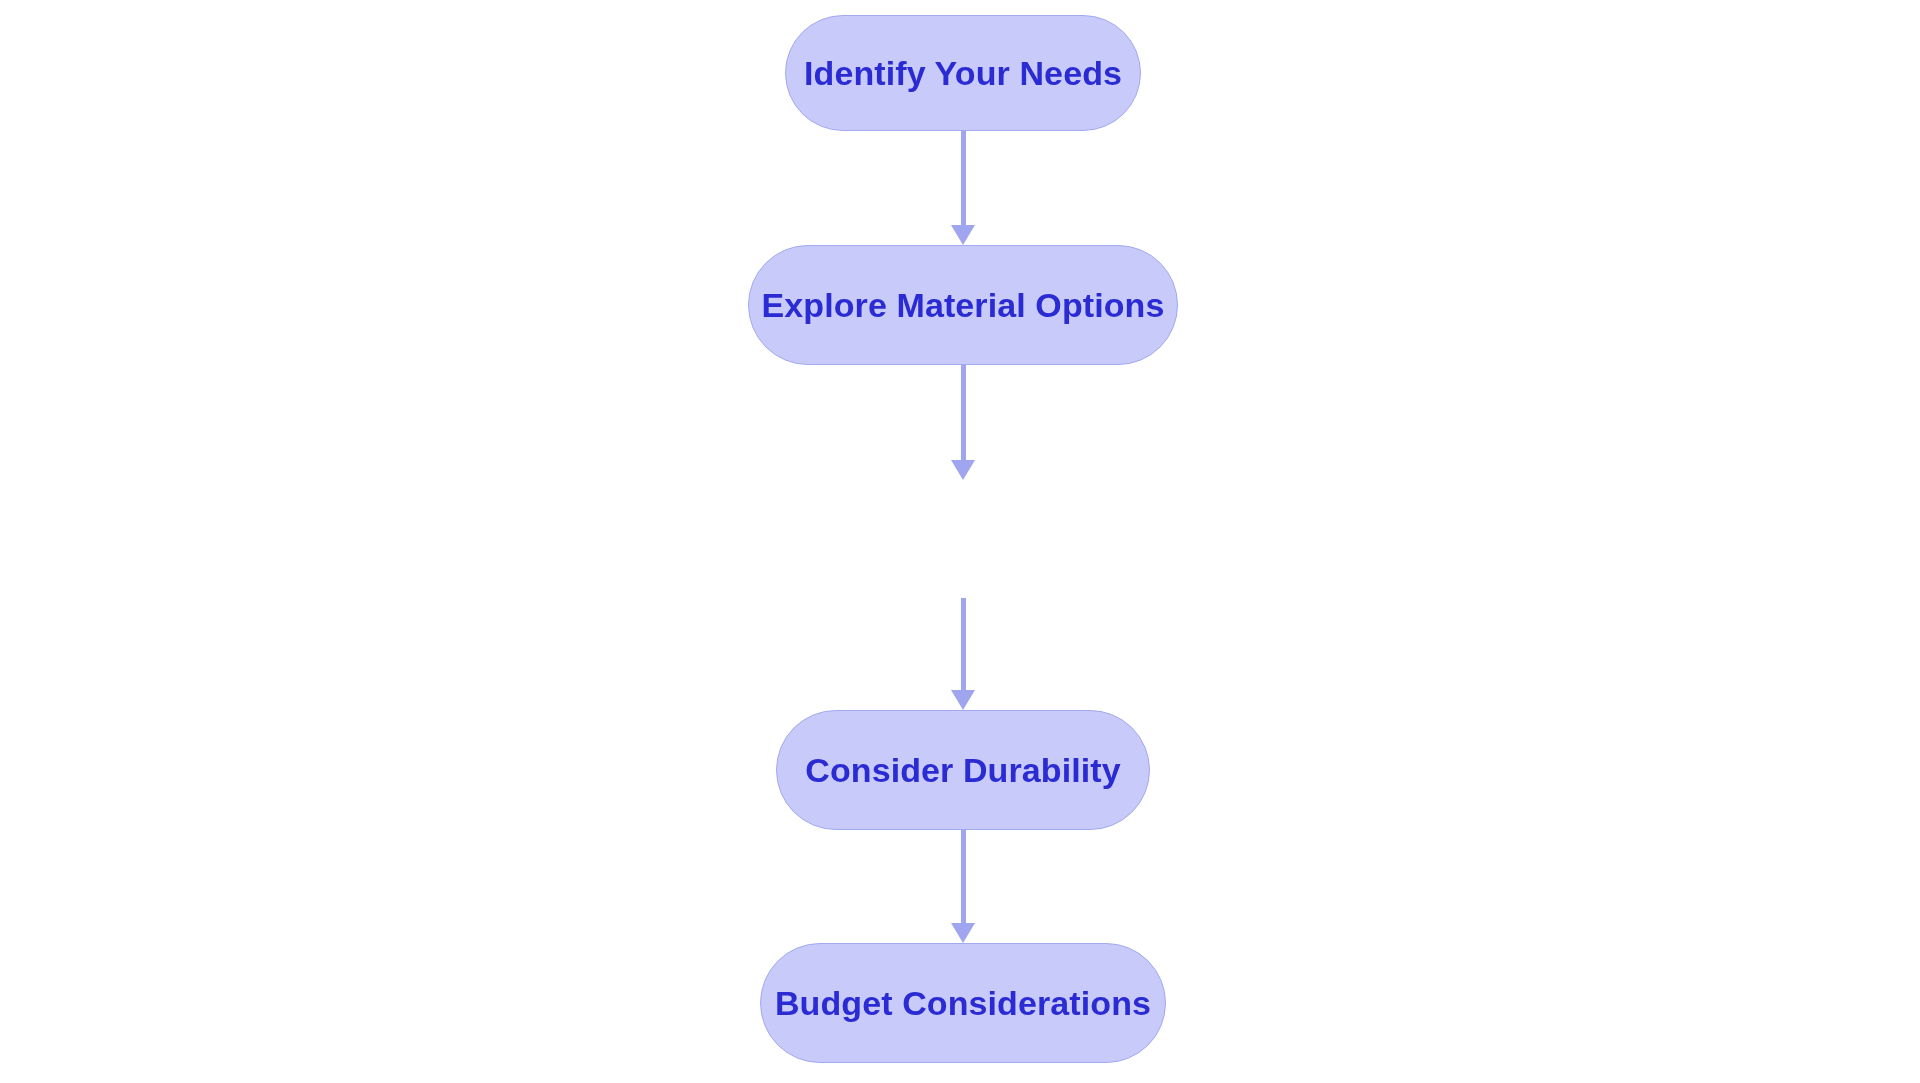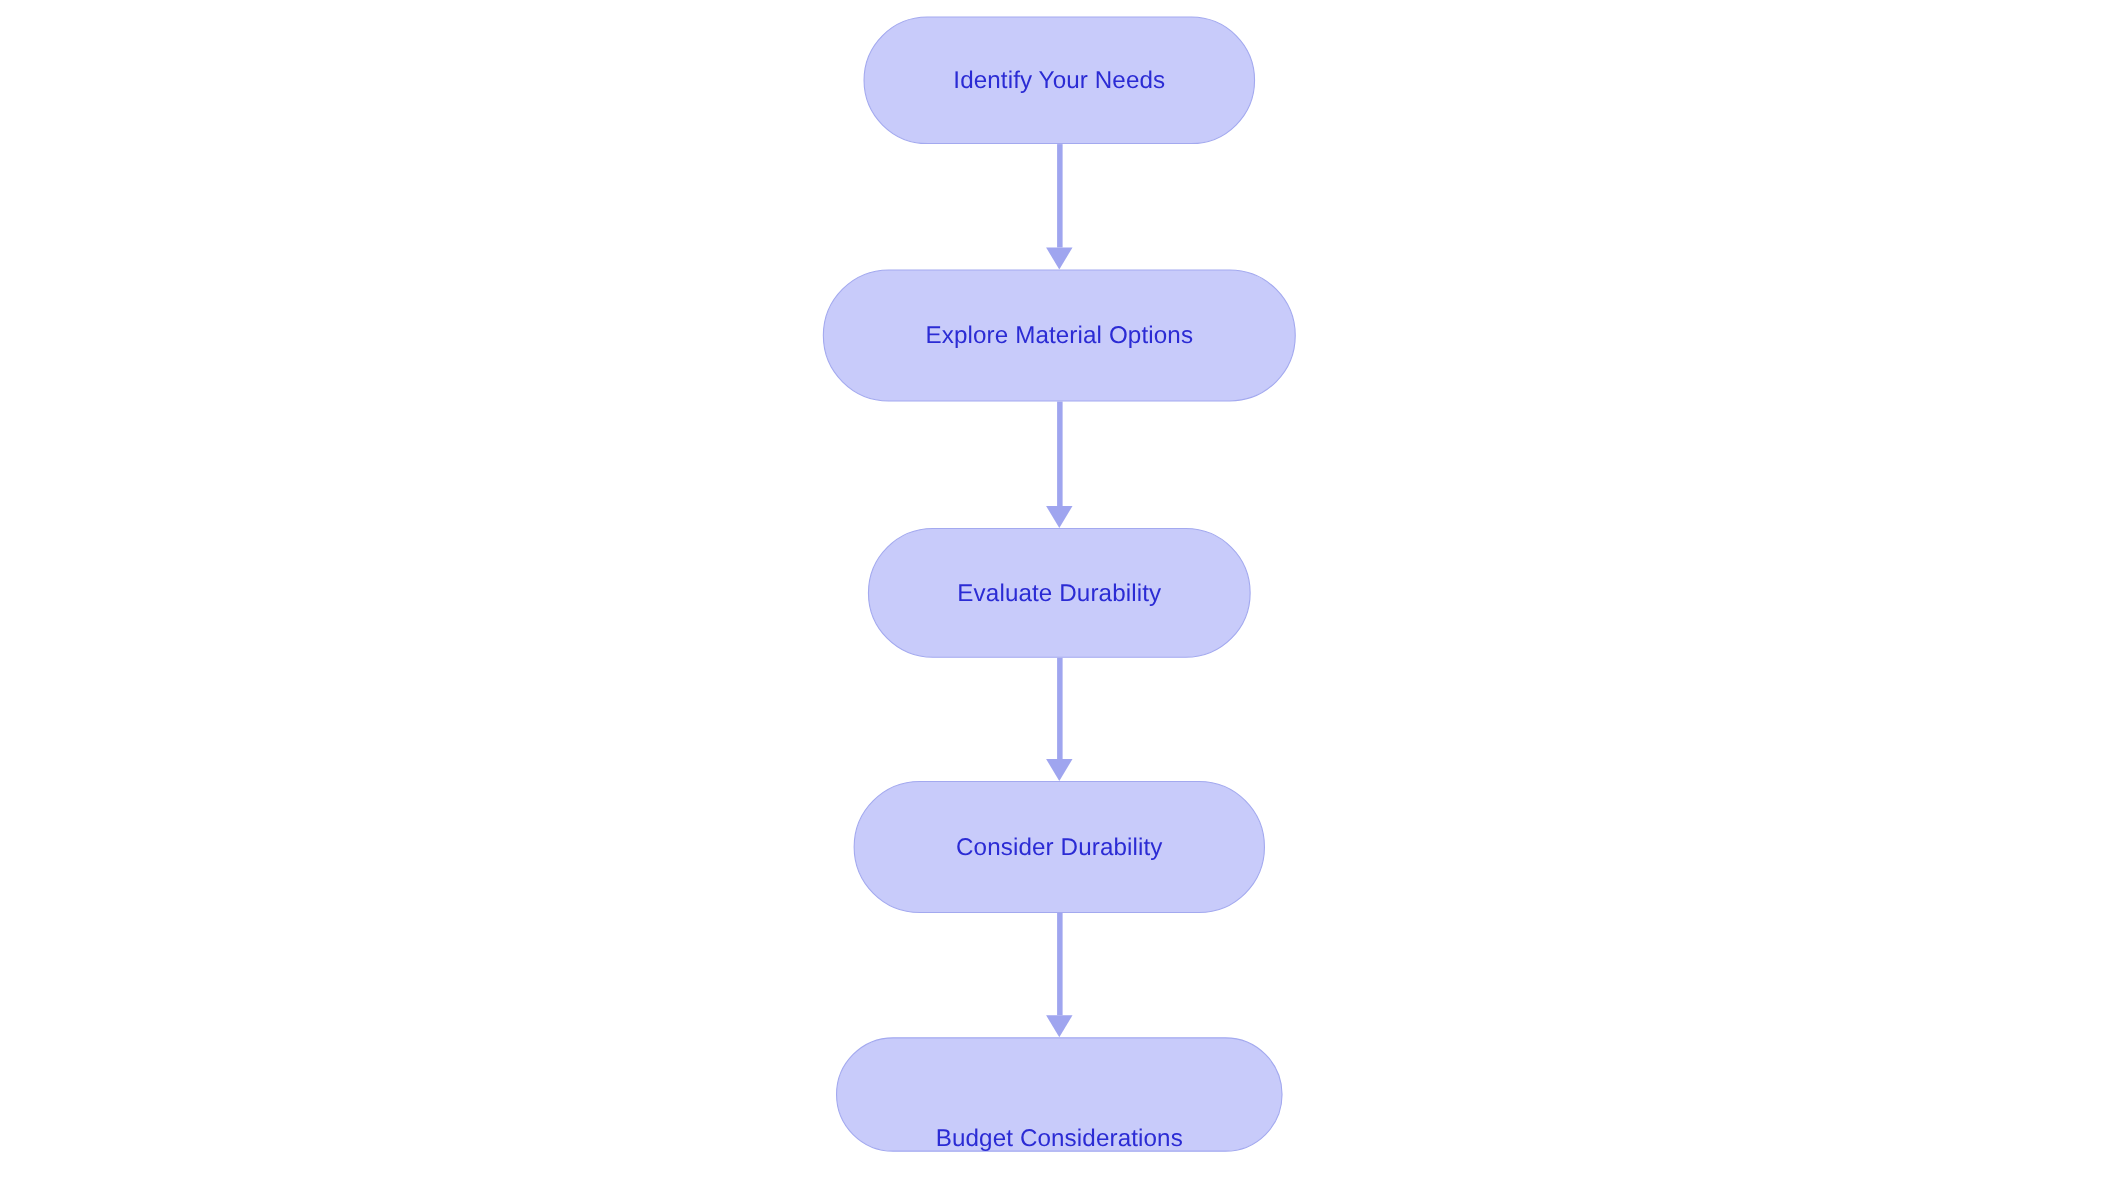--- a/index.html
+++ b/index.html
@@ -31,22 +31,22 @@
     justify-content: center;
     background: #c8cbfa;
     border: 1.6px solid #a3a9ef;
     border-radius: 9999px;
     transform: translateX(-50%);
   }
 
   .flow-node-label {
     color: #2b2bd4;
     font-family: "Liberation Sans", "DejaVu Sans", sans-serif;
-    font-size: 22px;
-    font-weight: 400;
+    font-size: 34px;
+    font-weight: 700;
     letter-spacing: 0.1px;
     line-height: 1;
     white-space: nowrap;
     user-select: none;
   }
 
   
   .flow-connector {
     position: absolute;
     transform: translateX(-50%);
@@ -88,35 +88,32 @@
 
   <div class="flow-node" style="left:963px; top:245px; width:430px; height:120px;">
     <span class="flow-node-label">Explore Material Options</span>
   </div>
 
   <div class="flow-connector" style="left:963px; top:365px; width:24px; height:115px;">
     <div class="flow-connector-line" style="height:95px;"></div>
     <div class="flow-connector-head"></div>
   </div>
 
-  <div class="flow-node" style="left:963px; top:480px; width:348px; height:118px;">
-    <span class="flow-node-label">Evaluate Durability</span>
-  </div>
 
   <div class="flow-connector" style="left:963px; top:598px; width:24px; height:112px;">
     <div class="flow-connector-line" style="height:92px;"></div>
     <div class="flow-connector-head"></div>
   </div>
 
   <div class="flow-node" style="left:963px; top:710px; width:374px; height:120px;">
     <span class="flow-node-label">Consider Durability</span>
   </div>
 
   <div class="flow-connector" style="left:963px; top:830px; width:24px; height:113px;">
     <div class="flow-connector-line" style="height:93px;"></div>
     <div class="flow-connector-head"></div>
   </div>
 
-  <div class="flow-node" style="left:963px; top:943px; width:406px; height:104px;align-items:flex-end;">
+  <div class="flow-node" style="left:963px; top:943px; width:406px; height:120px;">
     <span class="flow-node-label">Budget Considerations</span>
   </div>
 
 </div>
 
 </body></html>

